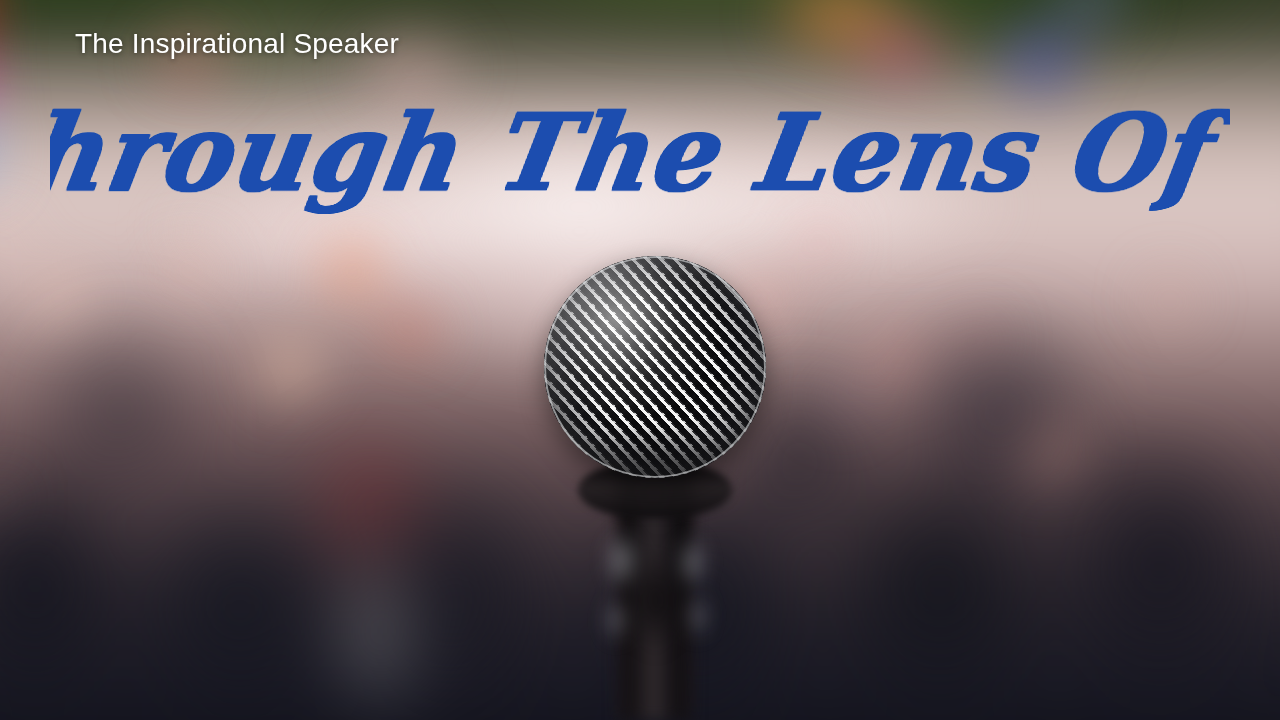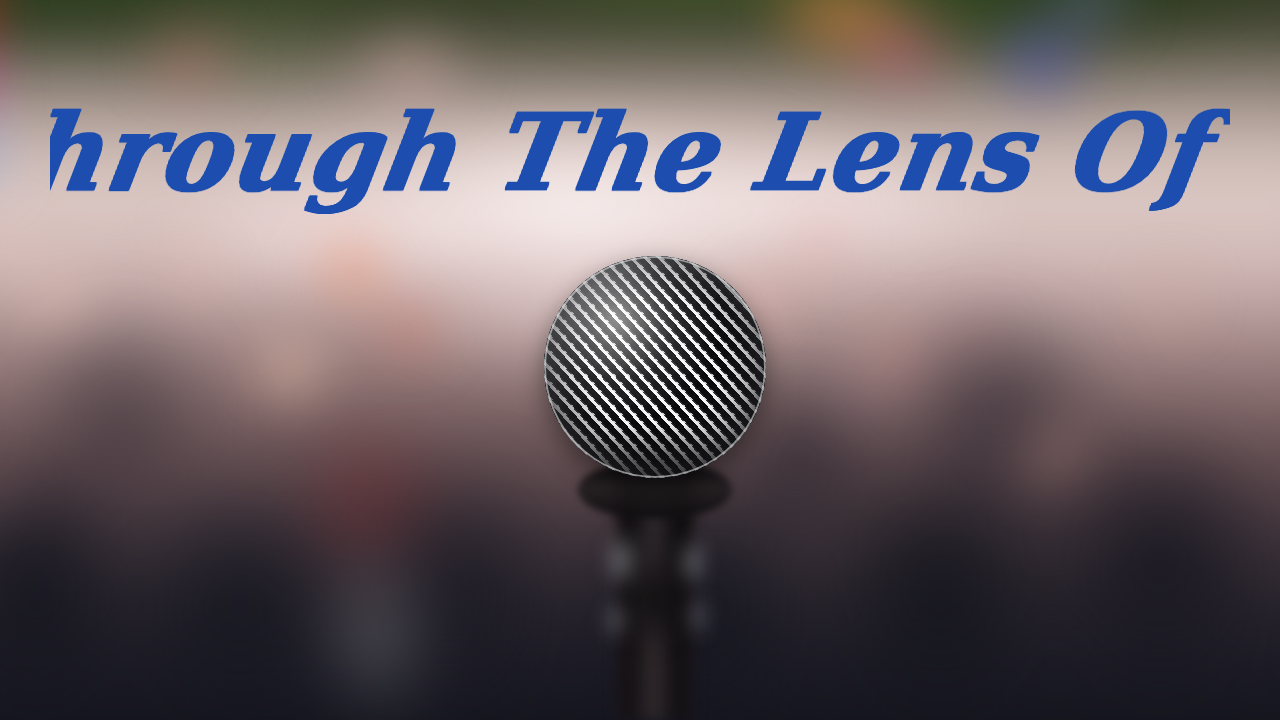--- a/index.html
+++ b/index.html
@@ -235,20 +235,21 @@
     <div class="mic-stem"></div>
     <div class="mic-clip"></div>
     <div class="mic-collar"></div>
     <div class="mic-ball">
       <div class="mesh"></div>
       <div class="mesh-shade"></div>
       <div class="mesh-rim"></div>
     </div>
   </div>
 
+  <div id="kicker">The Inspirational Speaker</div>
 
   <div id="headline">
     <svg width="1180" height="128" viewBox="0 0 1180 128">
       <defs>
         <filter id="scriptPen" x="-8%" y="-30%" width="116%" height="160%">
           <feMorphology operator="dilate" radius="1.35" in="SourceGraphic" result="fat"></feMorphology>
           <feGaussianBlur in="fat" stdDeviation="0.45" result="soft"></feGaussianBlur>
           <feComponentTransfer in="soft">
             <feFuncA type="linear" slope="1.6" intercept="0"></feFuncA>
           </feComponentTransfer>

